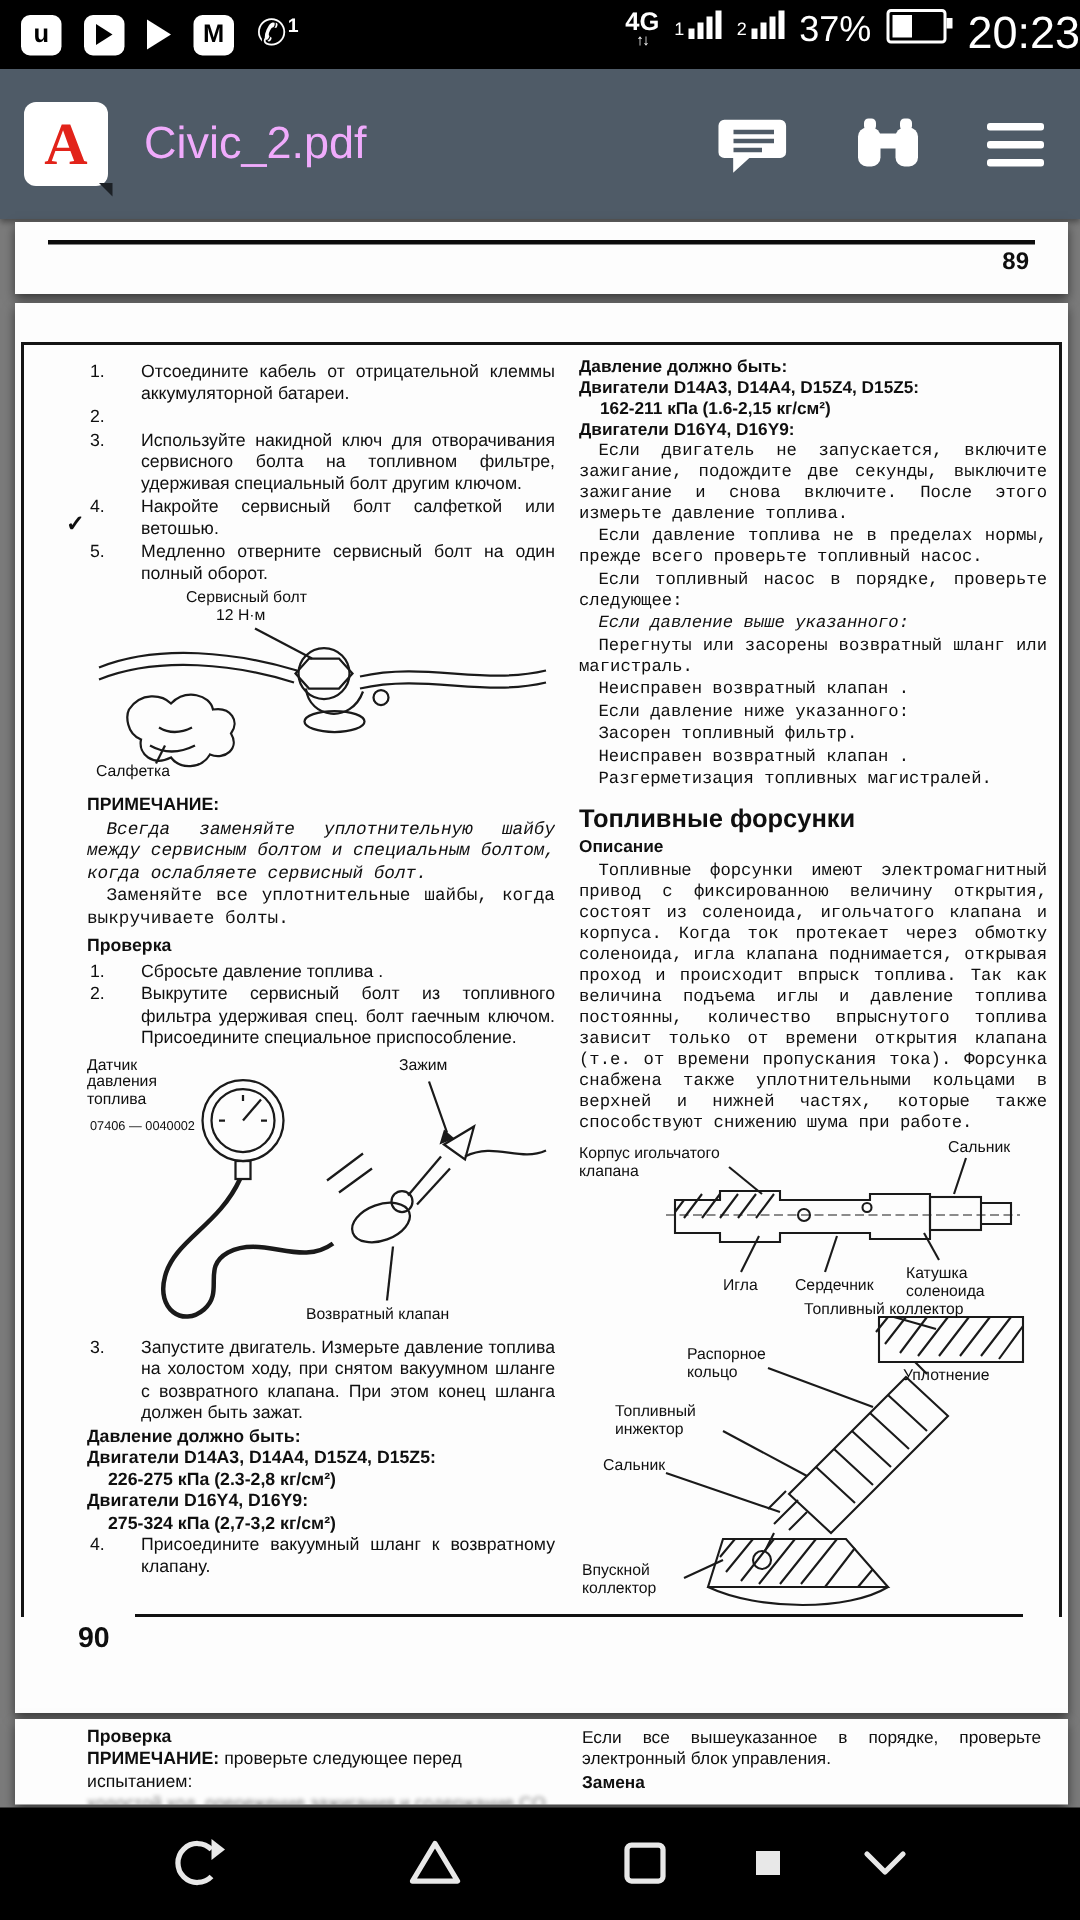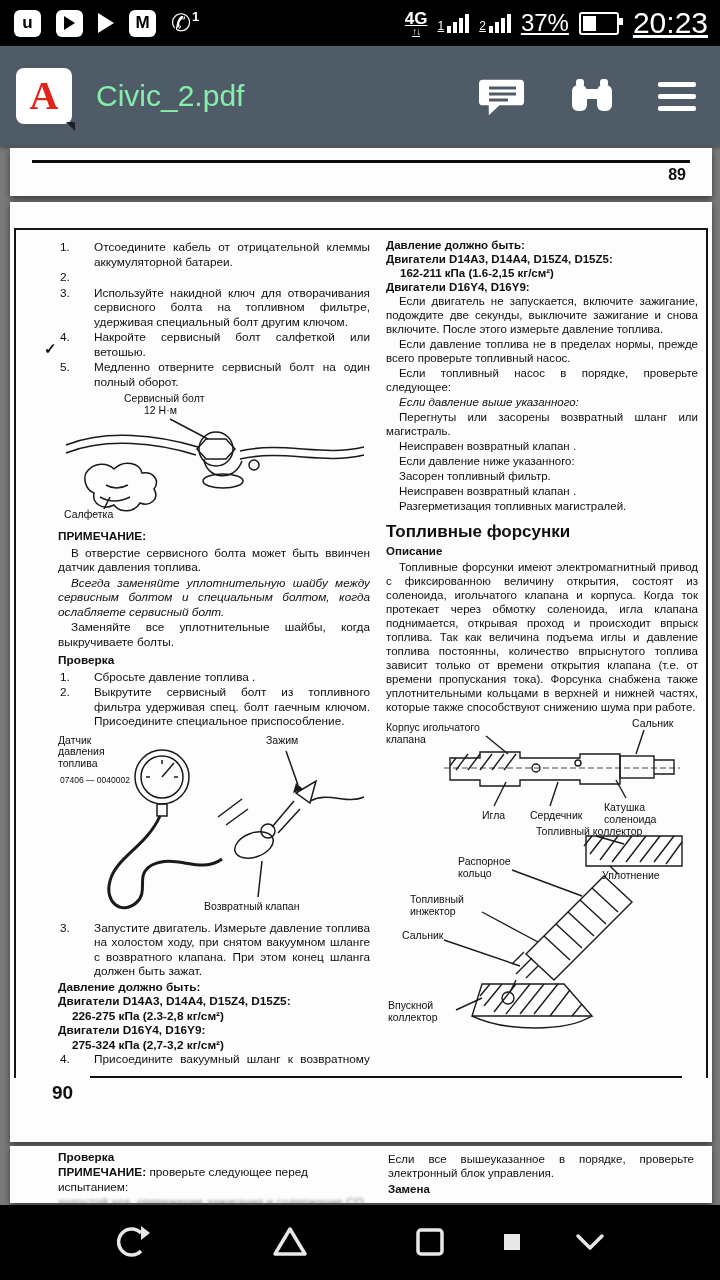--- a/index.html
+++ b/index.html
@@ -3,21 +3,21 @@
 <meta charset="utf-8">
 <style>
   html,body{margin:0;padding:0;background:#333;}
   .screen{position:relative;width:720px;height:1280px;overflow:hidden;background:#7b7b7b;
           font-family:"Liberation Sans",sans-serif;}
 
   
   .status-bar{position:absolute;top:0;left:0;width:720px;height:46px;background:#000;color:#fff;
               display:flex;align-items:center;}
   .sb-left{display:flex;align-items:center;gap:15px;padding-left:14px;}
-  .sb-right{margin-left:auto;display:flex;align-items:center;gap:10px;padding-right:12px;text-decoration:underline;}
+  .sb-right{margin-left:auto;display:flex;align-items:flex-start;gap:10px;padding-right:0;}
   .sb-sq{width:27px;height:27px;border-radius:6px;background:#fff;color:#000;display:flex;
          align-items:center;justify-content:center;font-weight:bold;font-size:17px;}
   .tri-black{width:0;height:0;border-left:11px solid #000;border-top:7px solid transparent;border-bottom:7px solid transparent;}
   .tri-white{width:0;height:0;border-left:16px solid #fff;border-top:10px solid transparent;border-bottom:10px solid transparent;}
   .phone-ic{position:relative;font-size:24px;line-height:24px;}
   .phone-sup{position:absolute;top:-6px;right:-8px;font-size:13px;font-weight:bold;}
   .net-wrap{display:flex;flex-direction:column;align-items:center;line-height:1;}
   .net-4g{font-size:17px;font-weight:bold;}
   .net-arrows{font-size:10px;letter-spacing:-1px;}
   .sig{display:flex;align-items:flex-end;gap:2px;height:20px;}
@@ -32,21 +32,21 @@
   .clock{font-size:30px;font-weight:300;margin-left:4px;}
 
   
   .app-bar{position:absolute;top:46px;left:0;width:720px;height:100px;background:#4f5b67;
            display:flex;align-items:center;box-shadow:0 2px 4px rgba(0,0,0,.4);}
   .pdf-logo{position:relative;width:56px;height:56px;background:#fff;border-radius:8px;margin-left:16px;
             display:flex;align-items:center;justify-content:center;}
   .pdf-logo .a{color:#e2231a;font-weight:bold;font-size:40px;font-family:"Liberation Serif",serif;line-height:1;}
   .pdf-logo .corner{position:absolute;right:-3px;bottom:-7px;width:0;height:0;
                     border-left:9px solid transparent;border-top:9px solid #1c2126;}
-  .doc-title{color:#86efac;font-size:30px;margin-left:24px;font-weight:400;}
+  .doc-title{color:#f0abfc;font-size:30px;margin-left:24px;font-weight:400;}
   .ab-icons{margin-left:auto;display:flex;align-items:center;gap:42px;padding-right:24px;}
   .ham{display:flex;flex-direction:column;gap:7px;}
   .ham span{display:block;width:38px;height:5px;background:#fff;border-radius:2px;}
 
   
   .page{position:absolute;left:10px;width:702px;background:#fdfdfd;box-shadow:0 3px 7px rgba(0,0,0,.55);
         color:#0f0f0f;}
   .page-prev{top:148px;height:48px;}
   .rule-top{position:absolute;top:12px;left:22px;right:22px;height:3px;background:#0c0c0c;}
   .pagenum-89{position:absolute;top:18px;right:26px;font-weight:bold;font-size:16px;}
@@ -54,21 +54,21 @@
   .page-main{top:202px;height:940px;}
   .frame{position:absolute;left:4px;top:26px;width:690px;height:848px;
          border-top:2px solid #151515;border-left:2px solid #151515;border-right:2px solid #151515;}
   .rule-bottom{position:absolute;top:874px;left:80px;width:592px;height:2px;background:#111;}
   .pagenum-90{position:absolute;top:880px;left:42px;font-weight:bold;font-size:19px;}
   .checkmark{position:absolute;left:34px;top:138px;font-size:15px;font-weight:bold;}
 
   .col{position:absolute;text-align:justify;overflow:hidden;}
   .col-left{left:48px;top:38px;width:312px;height:832px;font-size:11.8px;line-height:14.5px;}
   .col-right{left:376px;top:36px;width:312px;height:836px;font-size:11.5px;line-height:14px;}
-  .col p{margin:0 0 1px;text-indent:13px;}
+  .col p{margin:0 0 1px;text-indent:13px;font-family:Liberation Mono, monospace;}
   .step{display:flex;text-indent:0;margin-bottom:1px;}
   .step .num{width:34px;flex:none;padding-left:2px;}
   .step .txt{flex:1;}
   .h-note{font-weight:bold;margin:6px 0 2px;text-align:left;}
   .h-bold{font-weight:bold;margin:4px 0 2px;text-align:left;}
   .italic{font-style:italic;}
   .pb{font-weight:bold;text-align:left;}
   .pv{padding-left:14px;}
   .h-section{font-size:17px;font-weight:bold;margin:12px 0 5px;text-align:left;}
 
@@ -216,21 +216,20 @@
             <path d="M48 92 q10 6 22 0 M42 104 q14 8 30 0"></path>
             <line x1="46" y1="116" x2="52" y2="104"></line>
           </g>
         </svg>
         <span class="fig-lbl" style="left:66px;top:0;">Сервисный болт</span>
         <span class="fig-lbl" style="left:86px;top:12px;font-weight:normal;">12 Н·м</span>
         <span class="fig-lbl" style="left:6px;top:116px;">Салфетка</span>
       </div>
 
       <div class="h-note">ПРИМЕЧАНИЕ:</div>
-      <p>В отверстие сервисного болта может быть ввинчен датчик давления топлива.</p>
       <p class="italic">Всегда заменяйте уплотнительную шайбу между сервисным болтом и специальным болтом, когда ослабляете сервисный болт.</p>
       <p>Заменяйте все уплотнительные шайбы, когда выкручиваете болты.</p>
 
       <div class="h-bold">Проверка</div>
       <div class="step">
         <span class="num">1.</span>
         <span class="txt">Сбросьте давление топлива .</span>
       </div>
       <div class="step">
         <span class="num">2.</span>

